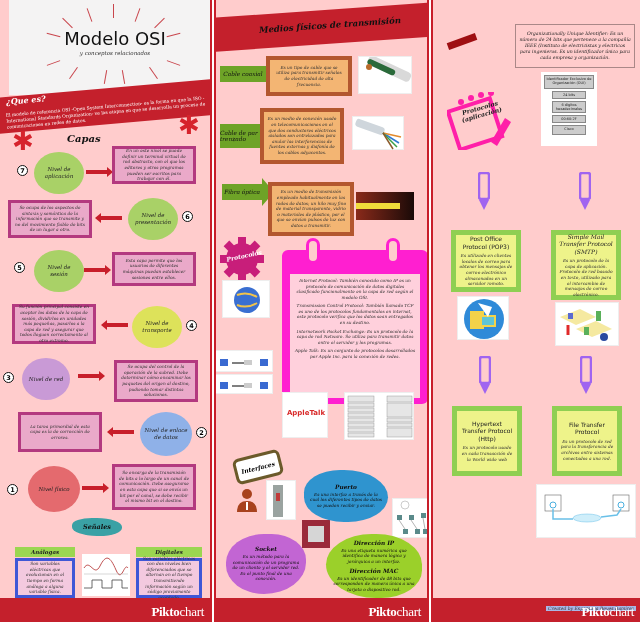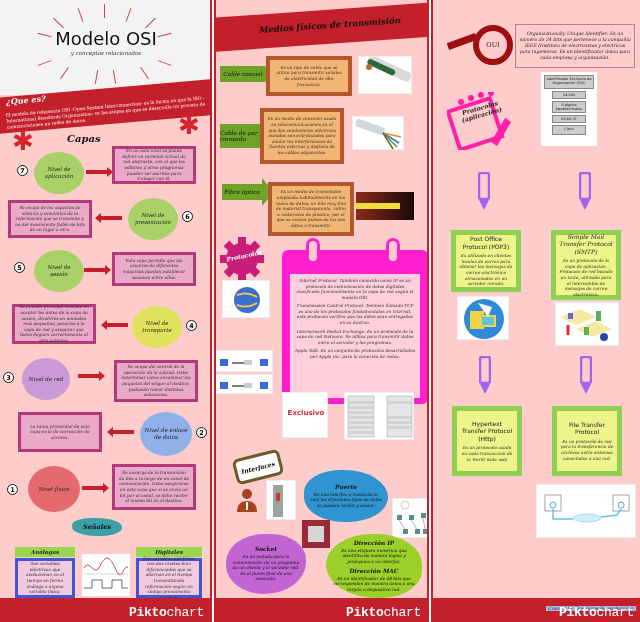--- a/index.html
+++ b/index.html
@@ -3,27 +3,27 @@
 <meta charset="utf-8">
 <style>
   * { box-sizing: border-box; margin: 0; padding: 0; }
   body { width: 640px; height: 622px; overflow: hidden; background: #ffffff; font-family: "DejaVu Serif", serif; position: relative; }
   .panel { position: absolute; top: 0; height: 622px; overflow: hidden; background: #ffcccc; }
   #p1 { left: 0; width: 212px; border-right: 2px solid #c81e2a; }
   #p2 { left: 214px; width: 215px; border-left: 2px solid #c81e2a; border-right: 2px solid #c81e2a; }
   #p3 { left: 431px; width: 209px; border-left: 2px solid #c81e2a; }
   .abs { position: absolute; }
   .footer { position: absolute; left: 0; bottom: 0; width: 100%; height: 24px; background: #c4202c; }
-  .footer-logo { position: absolute; right: 6px; bottom: 2px; color: #fff; font-family: Liberation Mono, monospace; font-size: 13px; font-weight: bold; letter-spacing: -0.3px; }
+  .footer-logo { position: absolute; right: 6px; bottom: 2px; color: #fff; font-family: Liberation Serif, serif; font-size: 13px; font-weight: bold; letter-spacing: -0.3px; }
   .footer-logo span { font-weight: normal; }
   .tiny { font-size: 4.3px; line-height: 1.3; font-style: italic; color: #333; text-align: center; }
   .small { font-size: 5px; line-height: 1.3; font-style: italic; color: #222; text-align: center; }
 
   
-  .title-area { position: absolute; left: 0; top: 0; width: 248px; height: 95px; background: #f4f3f3; }
+  .title-area { position: absolute; left: 9px; top: 0; width: 248px; height: 95px; background: #f4f3f3; }
   .ray { position: absolute; width: 1px; height: 14px; background: #c9454c; transform-origin: center; }
   .main-title { position: absolute; left: 0; top: 28px; width: 212px; text-align: center; font-family: "DejaVu Sans", sans-serif; font-size: 18px; color: #111; }
   .sub-title { position: absolute; left: 0; top: 50px; width: 212px; text-align: center; font-size: 5.5px; font-style: italic; color: #333; }
   .que-band { position: absolute; left: -10px; top: 88px; width: 240px; height: 36px; background: #c4202c; transform: rotate(-5deg); }
   .que-title { position: absolute; left: 6px; top: 95px; color: #fff; font-size: 8px; font-weight: bold; font-style: italic; transform: rotate(-5deg); }
   .que-text { position: absolute; left: 6px; top: 104px; width: 200px; color: #fff; font-size: 4.5px; line-height: 1.35; transform: rotate(-5deg); }
   .star { position: absolute; color: #d6232c; font-size: 26px; font-weight: bold; line-height: 1; font-family: "DejaVu Sans", sans-serif; }
   .capas-title { position: absolute; left: 67px; top: 133px; font-size: 10px; font-weight: bold; font-style: italic; color: #111; }
   .circle { position: absolute; width: 50px; height: 42px; border-radius: 50%; display: flex; align-items: center; justify-content: center; font-size: 5.5px; font-style: italic; text-align: center; line-height: 1.2; color: #222; padding: 4px; }
   .num { position: absolute; width: 11px; height: 11px; border: 1.2px solid #111; border-radius: 50%; background: #fff; font-size: 6.5px; font-weight: bold; display: flex; align-items: center; justify-content: center; font-family: "DejaVu Sans", sans-serif; }
@@ -250,21 +250,21 @@
   </div>
   <div class="photo" style="left:-1px;top:374px;width:58px;height:20px;">
     <svg width="58" height="20" viewBox="0 0 58 20">
         <rect x="4" y="7" width="8" height="7" fill="#3a6ad1"></rect>
         <rect x="44" y="7" width="8" height="7" fill="#3a6ad1"></rect>
         <path d="M16 11 L28 11" stroke="#000" stroke-width="1"></path>
         <rect x="28" y="8" width="8" height="5" fill="#ccc"></rect>
       </svg>
   </div>
   <div class="photo" style="left:66px;top:392px;width:46px;height:46px;">
-    <div style="position:absolute;left:2px;top:16px;width:42px;text-align:center;color:#d82a2a;font-family:'DejaVu Sans',sans-serif;font-size:7px;font-weight:bold;">Exclusivo</div>
+    <div style="position:absolute;left:2px;top:16px;width:42px;text-align:center;color:#d82a2a;font-family:'DejaVu Sans',sans-serif;font-size:7px;font-weight:bold;">AppleTalk</div>
   </div>
   <div class="photo" style="left:128px;top:392px;width:70px;height:48px;">
     <svg width="70" height="48" viewBox="0 0 70 48">
         <g fill="#e6e6e6" stroke="#888" stroke-width="0.4">
           <rect x="3" y="3" width="26" height="6"></rect>
           <rect x="3" y="10" width="26" height="4"></rect>
           <rect x="3" y="15" width="26" height="4"></rect>
           <rect x="3" y="20" width="26" height="4"></rect>
           <rect x="3" y="25" width="26" height="4"></rect>
           <rect x="3" y="30" width="26" height="4"></rect>
@@ -324,23 +324,20 @@
     <div class="tiny" style="color:#111;">Es un identificador de 48 bits que corresponden de manera única a una tarjeta o dispositivo red.</div>
   </div>
 
   <div class="footer">
     <div class="footer-logo"><b>Pikto</b><span>chart</span></div>
   </div>
 </div>
 
 <div id="p3" class="panel">
   <div class="oui-handle"></div>
-  <div class="oui-ring">
-    <span>OUI</span>
-  </div>
   <div class="oui-desc">
     <div class="small" style="font-size:4.6px;">Organizationally Unique Identifier: Es un número de 24 bits que pertenece a la compañía IEEE (Instituto de electricistas y electricos para ingenieros. Es un identificador único para cada empresa y organización.</div>
   </div>
   <div class="oui-diagram">
     <div class="oui-row" style="height:14px;">Identificador Exclusivo de Organización (OUI)</div>
     <div class="oui-row" style="margin:0 8px;">24 bits</div>
     <div class="oui-row" style="margin:0 8px;height:12px;">6 dígitos hexadecimales</div>
     <div class="oui-row" style="margin:0 8px;">00:60:2F</div>
     <div class="oui-row" style="margin:0 8px;height:10px;">Cisco</div>
   </div>

